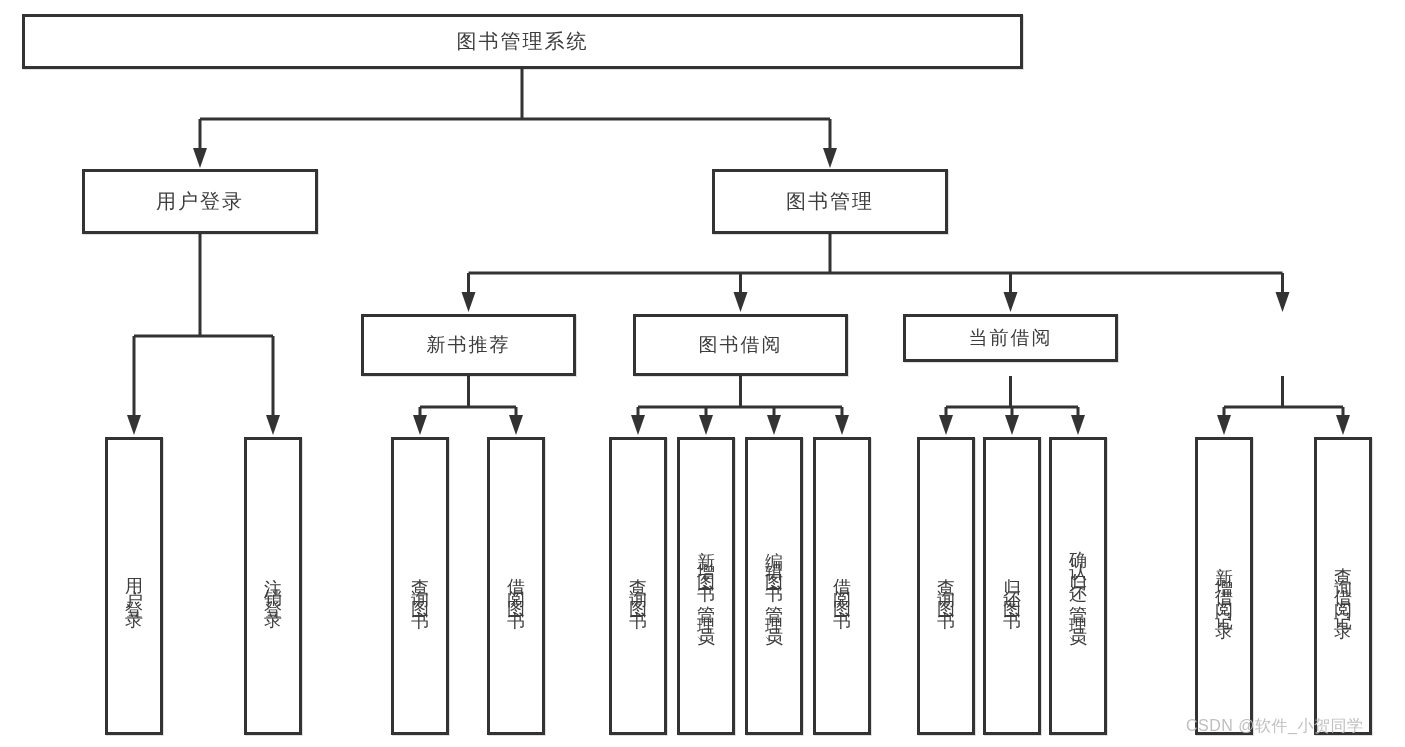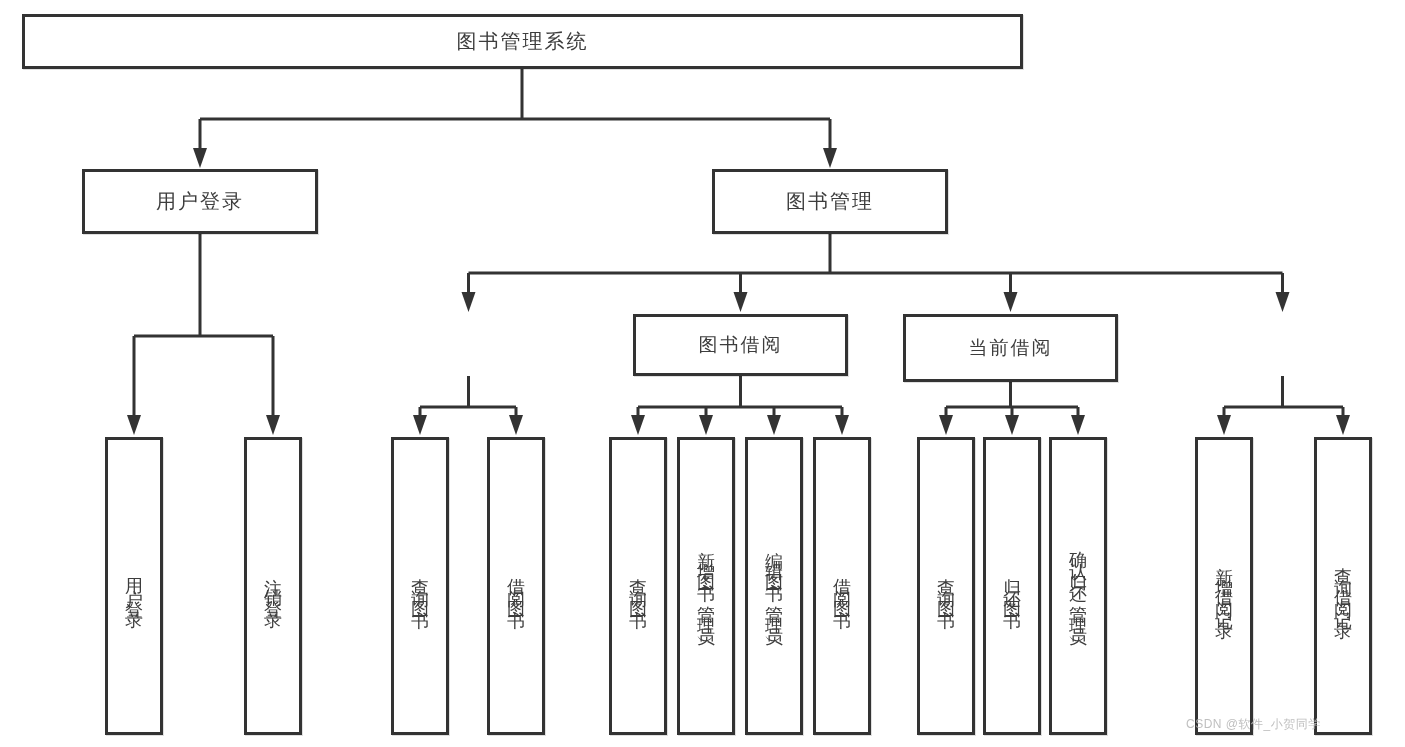--- a/index.html
+++ b/index.html
@@ -39,21 +39,21 @@
     writing-mode: vertical-rl;
     text-orientation: mixed;
     font-size: 18px;
     letter-spacing: 11px;
     line-height: 1;
   }
   .watermark {
     position: absolute;
     left: 1186px;
     top: 716px;
-    font-size: 12px;
+    font-size: 16px;
     color: rgba(186,186,186,0.92);
     white-space: nowrap;
     z-index: 3;
     letter-spacing: 0.5px;
   }
 </style>
 </head>
 <body>
 
 <div class="canvas">
@@ -113,24 +113,27 @@
     <span>图书管理系统</span>
   </div>
 
   <div class="node h" style="left:82px; top:169px; width:236px; height:65px;">
     <span>用户登录</span>
   </div>
   <div class="node h" style="left:712px; top:169px; width:236px; height:65px;">
     <span>图书管理</span>
   </div>
 
+  <div class="node h lvl3" style="left:361px; top:314px; width:215px; height:62px;">
+    <span>新书推荐</span>
+  </div>
   <div class="node h lvl3" style="left:633px; top:314px; width:215px; height:62px;font-family:Liberation Serif, serif;">
     <span>图书借阅</span>
   </div>
-  <div class="node h lvl3" style="left:903px; top:314px; width:215px; height:68px;">
+  <div class="node h lvl3" style="left:903px; top:314px; width:215px; height:48px;">
     <span>当前借阅</span>
   </div>
 
   <div class="node v" style="left:105px; top:437px; width:58px; height:298px;">
     <span>用户登录</span>
   </div>
   <div class="node v" style="left:244px; top:437px; width:58px; height:298px;">
     <span>注销登录</span>
   </div>
 

